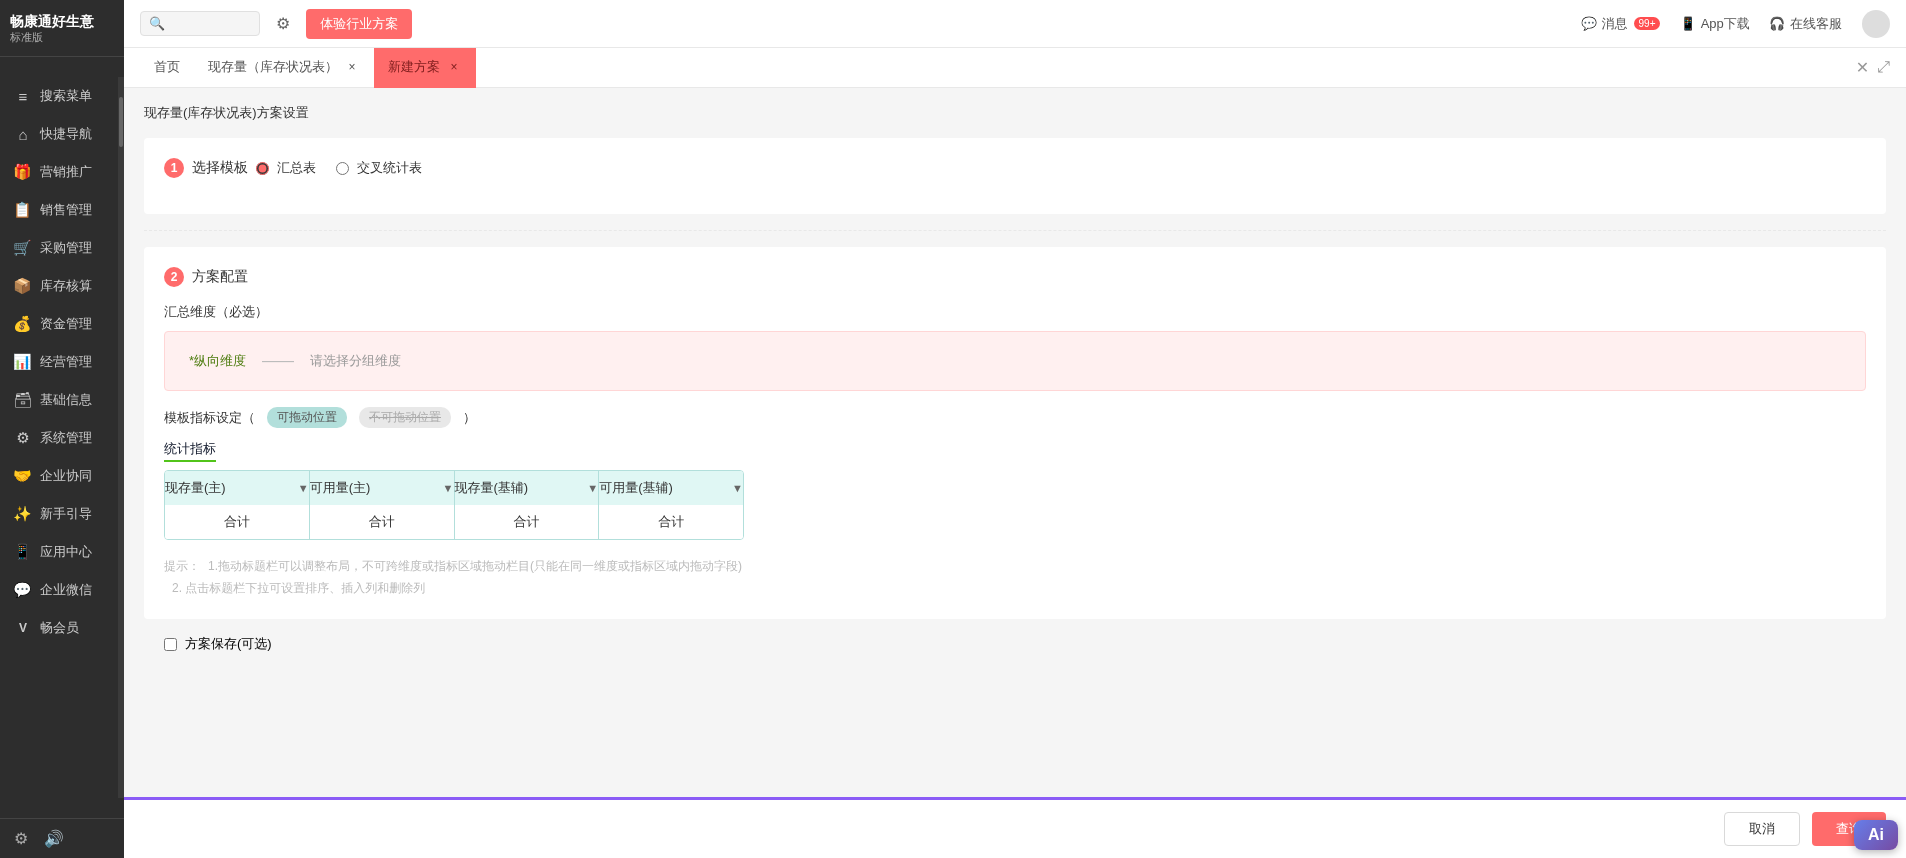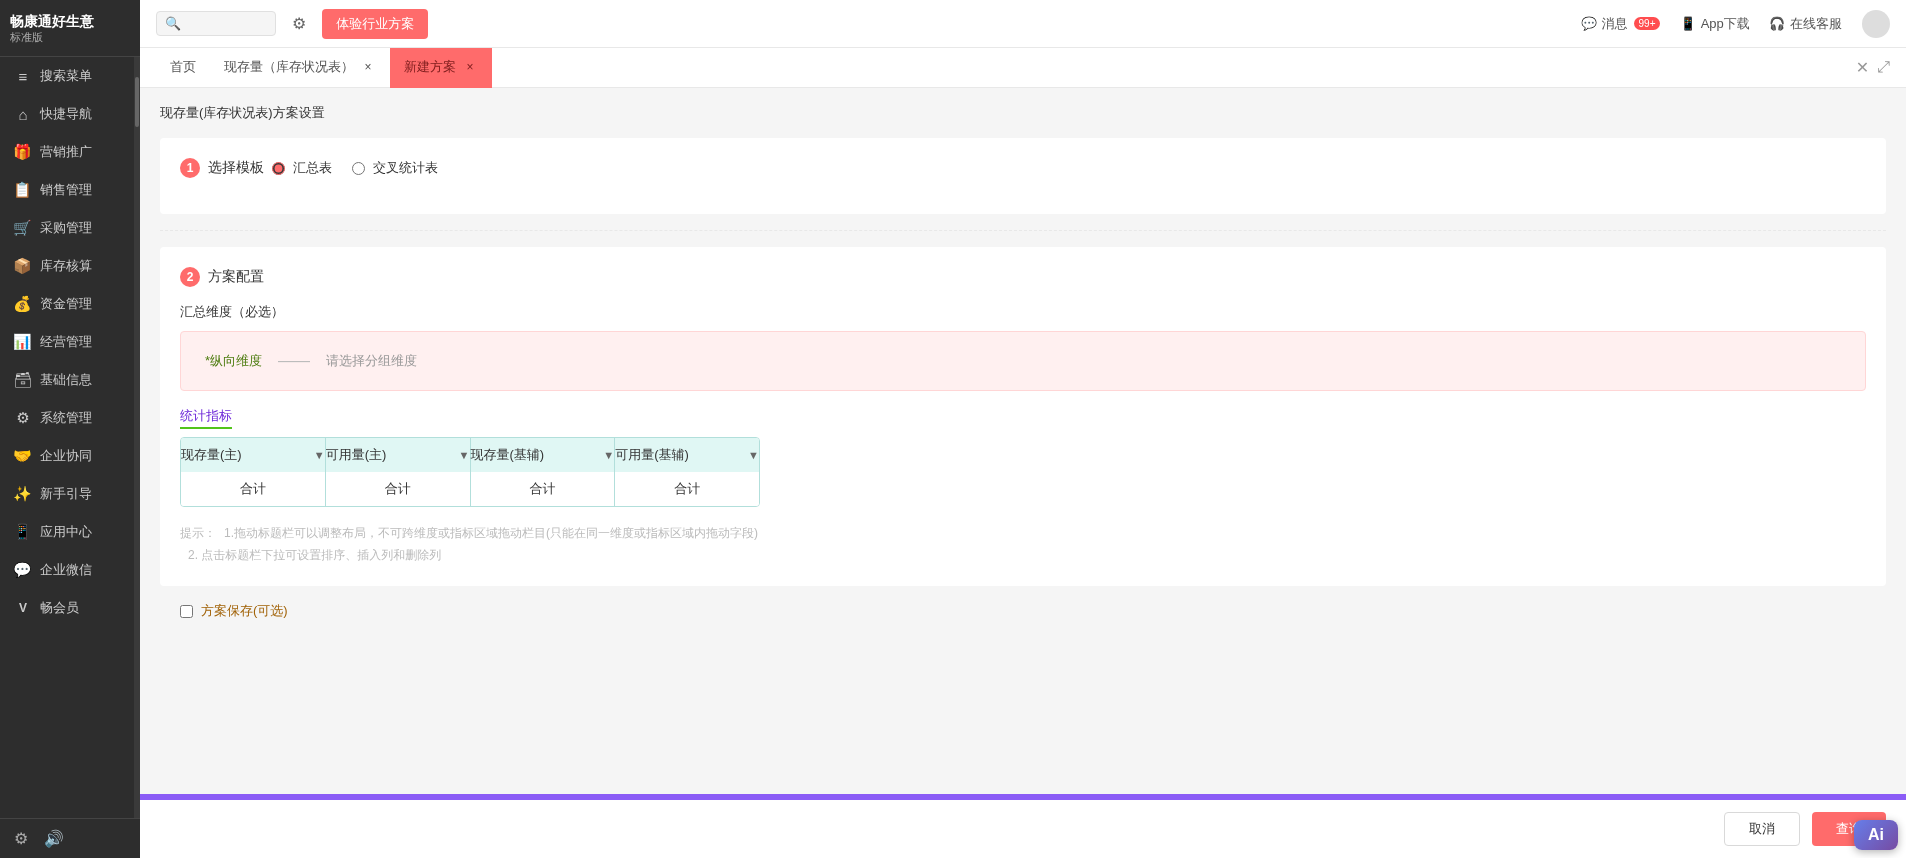--- a/index.html
+++ b/index.html
@@ -1,26 +1,27 @@
 <!DOCTYPE html>
 <html><head>
   <meta charset="utf-8">
   <style>
     * { box-sizing: border-box; margin: 0; padding: 0; }
     body { font-family: "Microsoft YaHei", "PingFang SC", sans-serif; font-size: 13px; background: #f5f5f5; display: flex; height: 858px; overflow: hidden; }
 
     
     .sidebar {
-      width: 140px;
+      width: 124px;
       background: #2d2d2d;
       color: #ccc;
       display: flex;
       flex-direction: column;
       height: 100%;
       flex-shrink: 0;
+      gap: 20px;
     }
     .sidebar-brand {
       padding: 12px 10px;
       color: #fff;
       font-size: 13px;
       line-height: 1.3;
       border-bottom: 1px solid #444;
     }
     .sidebar-brand .brand-name { font-weight: bold; font-size: 14px; }
     .sidebar-brand .brand-sub { font-size: 11px; color: #aaa; }
@@ -287,21 +288,21 @@
       background: #e8e8e8;
       color: #aaa;
       border-radius: 10px;
       padding: 2px 10px;
       font-size: 12px;
       text-decoration: line-through;
     }
 
     .stats-section { margin-top: 8px; }
     .stats-label {
-      color: #6d28d9;
+      color: #0f172a;
       font-size: 13px;
       margin-bottom: 8px;
       border-bottom: 2px solid #52c41a;
       display: inline-block;
       padding-bottom: 2px;
     }
 
     .stats-table {
       border: 1px solid #b2dfdb;
       border-radius: 4px;
@@ -351,26 +352,26 @@
 
     
     .save-row {
       display: flex;
       align-items: center;
       gap: 8px;
       padding: 12px 20px;
       background: #f5f5f5;
       margin-top: 4px;
     }
-    .save-label { font-size: 13px; color: #a16207; }
+    .save-label { font-size: 13px; color: #000000; }
 
     
     .bottom-actions {
       background: #fff;
-      border-top: 6px solid #8b5cf6;
+      border-top: 3px solid #8b5cf6;
       padding: 12px 20px;
       display: flex;
       justify-content: flex-end;
       gap: 12px;
       flex-shrink: 0;
     }
     .btn-cancel {
       background: #fff;
       border: 1px solid #d9d9d9;
       border-radius: 4px;
@@ -561,20 +562,26 @@
       </div>
 
       <div class="field-label">汇总维度（必选）</div>
 
       <div class="dimension-box">
         <span class="dimension-required">*纵向维度</span>
         <span class="dimension-arrow">——</span>
         <span class="dimension-placeholder">请选择分组维度</span>
       </div>
 
+      <div class="indicator-setting">
+        <span>模板指标设定（</span>
+        <span class="drag-badge">可拖动位置</span>
+        <span class="no-drag-badge">不可拖动位置</span>
+        <span>）</span>
+      </div>
 
       <div class="stats-section">
         <div class="stats-label">统计指标</div>
         <div class="stats-table">
           <div class="stats-table-header">
             <div class="stats-col">
               <span>现存量(主)</span>
               <span class="chevron-down">▼</span>
             </div>
             <div class="stats-col">

